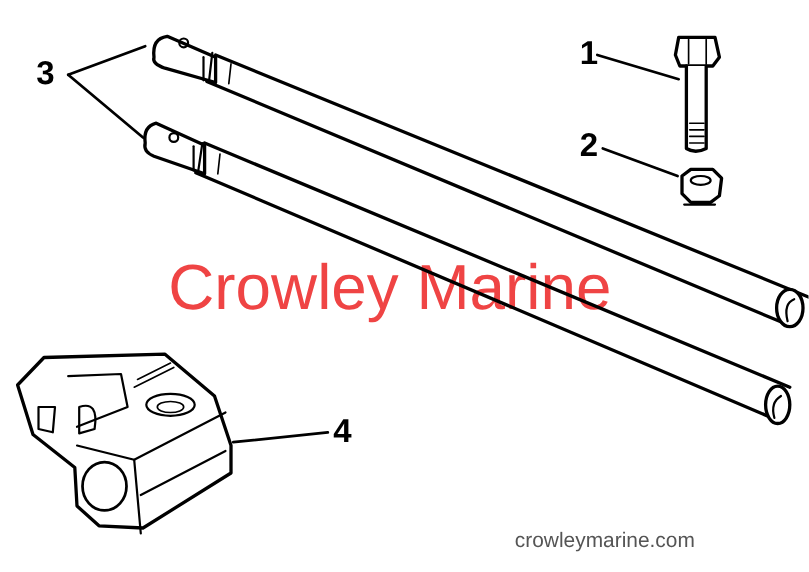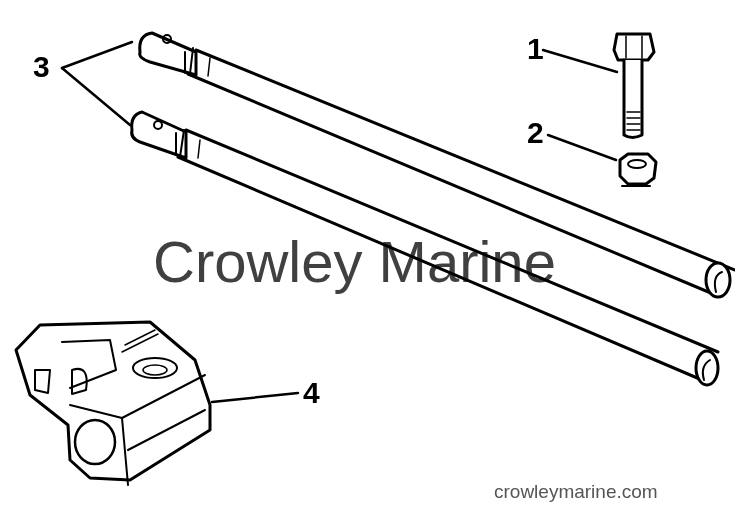--- a/index.html
+++ b/index.html
@@ -1,20 +1,20 @@
 <!DOCTYPE html>
 <html><head>
 <meta charset="utf-8">
 <style>
   html, body { margin:0; padding:0; background:#ffffff; }
   body { width:735px; height:520px; position:relative; overflow:hidden; font-family:"Liberation Sans", sans-serif; }
-  .watermark { position:absolute; left:153px; top:228px; font-size:58px; color:#404040; letter-spacing:0px; white-space:nowrap; z-index:0; }
+  .watermark { position:absolute; left:153px; top:228px; font-size:58px; color:#ef4444; letter-spacing:0px; white-space:nowrap; z-index:0; }
   svg.art { position:absolute; left:0; top:0; z-index:1; }
   .callout { position:absolute; font-weight:bold; font-size:30px; color:#000; z-index:2; line-height:1; }
-  .site { position:absolute; left:494px; top:481px; font-size:19px; color:#555; z-index:2;text-align:right; }
+  .site { position:absolute; left:468px; top:481px; font-size:19px; color:#555; z-index:2;text-align:right; }
 </style>
 </head>
 <body>
 
 <div class="watermark">Crowley Marine</div>
 
 <svg class="art" width="735" height="520" viewBox="0 0 735 520">
   <g fill="none" stroke="#000" stroke-width="3" stroke-linecap="round" stroke-linejoin="round">
 
     <g>

